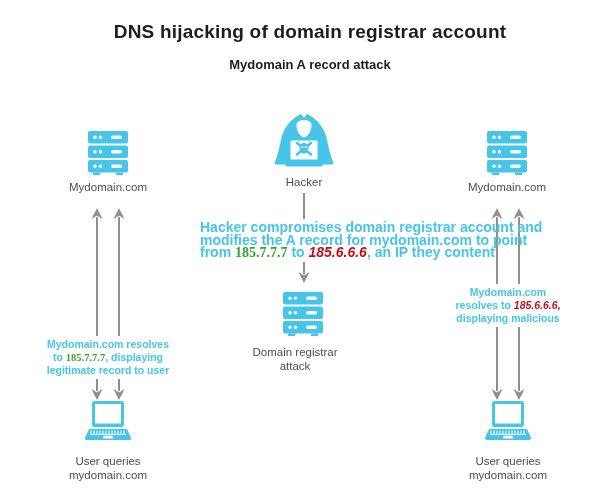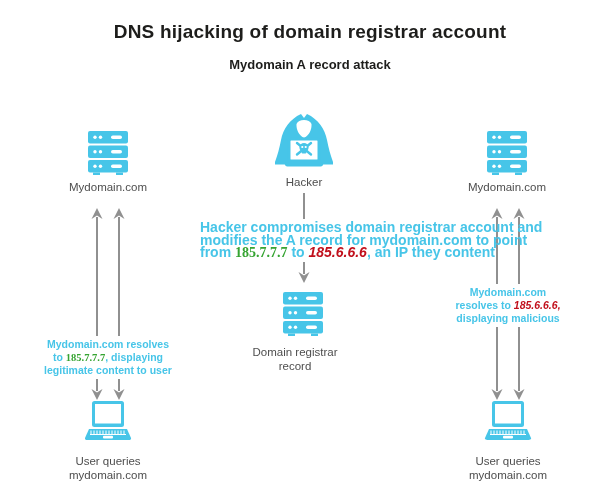--- a/index.html
+++ b/index.html
@@ -72,21 +72,21 @@
       <path d="M9 0 L14.5 11 L9 7.5 L3.5 11 Z"></path>
       <path d="M31 0 L36.5 11 L31 7.5 L25.5 11 Z"></path>
       <path d="M9 192 L14.5 181 L9 184.5 L3.5 181 Z"></path>
       <path d="M31 192 L36.5 181 L31 184.5 L25.5 181 Z"></path>
     </g>
   </svg>
 
   <div class="annot annot-side" style="left:28px;top:290px;width:160px;margin-top:46px;">
     <div><span>Mydomain.com resolves</span></div>
     <div><span>to </span><span class="t-green">185.7.7.7</span><span>, displaying</span></div>
-    <div><span>legitimate content to user</span></div>
+    <div><span>legitimate record to user</span></div>
   </div>
 
   <svg class="icon" style="left:82px;top:401px;" width="52" height="42" viewBox="0 0 52 42">
     <rect x="10" y="0" width="32" height="26" rx="2.5" fill="#47c5e8"></rect>
     <rect x="13" y="3" width="26" height="19.5" fill="#ffffff"></rect>
     <path d="M7 28 L45 28 L49 37 Q49.5 39 46.5 39 L5.5 39 Q2.5 39 3 37 Z" fill="#47c5e8"></path>
     <g stroke="#ffffff" stroke-width="1">
       <line x1="9" y1="29.5" x2="9" y2="33"></line>
         <line x1="12" y1="29.5" x2="12" y2="33"></line>
         <line x1="15" y1="29.5" x2="15" y2="33"></line>
@@ -152,21 +152,21 @@
       <circle cx="7" cy="20.75" r="1.7"></circle>
         <circle cx="12.5" cy="20.75" r="1.7"></circle>
         <rect x="23" y="19" width="11" height="3.6" rx="1.8"></rect>
       <circle cx="7" cy="35.25" r="1.7"></circle>
         <circle cx="12.5" cy="35.25" r="1.7"></circle>
         <rect x="23" y="33.5" width="11" height="3.6" rx="1.8"></rect>
     </g>
   </svg>
   <div class="node-label" style="left:220px;top:345px;width:150px;">
     <div>Domain registrar</div>
-    <div>record</div>
+    <div>attack</div>
   </div>
 
   <svg class="icon" style="left:487px;top:131px;" width="40" height="44" viewBox="0 0 40 44">
     <g fill="#47c5e8">
       <rect x="0" y="0" width="40" height="12.5" rx="2"></rect>
       <rect x="0" y="14.5" width="40" height="12.5" rx="2"></rect>
       <rect x="0" y="29" width="40" height="12.5" rx="2"></rect>
       <rect x="5" y="41.5" width="7" height="2.5"></rect>
       <rect x="28" y="41.5" width="7" height="2.5"></rect>
     </g>

